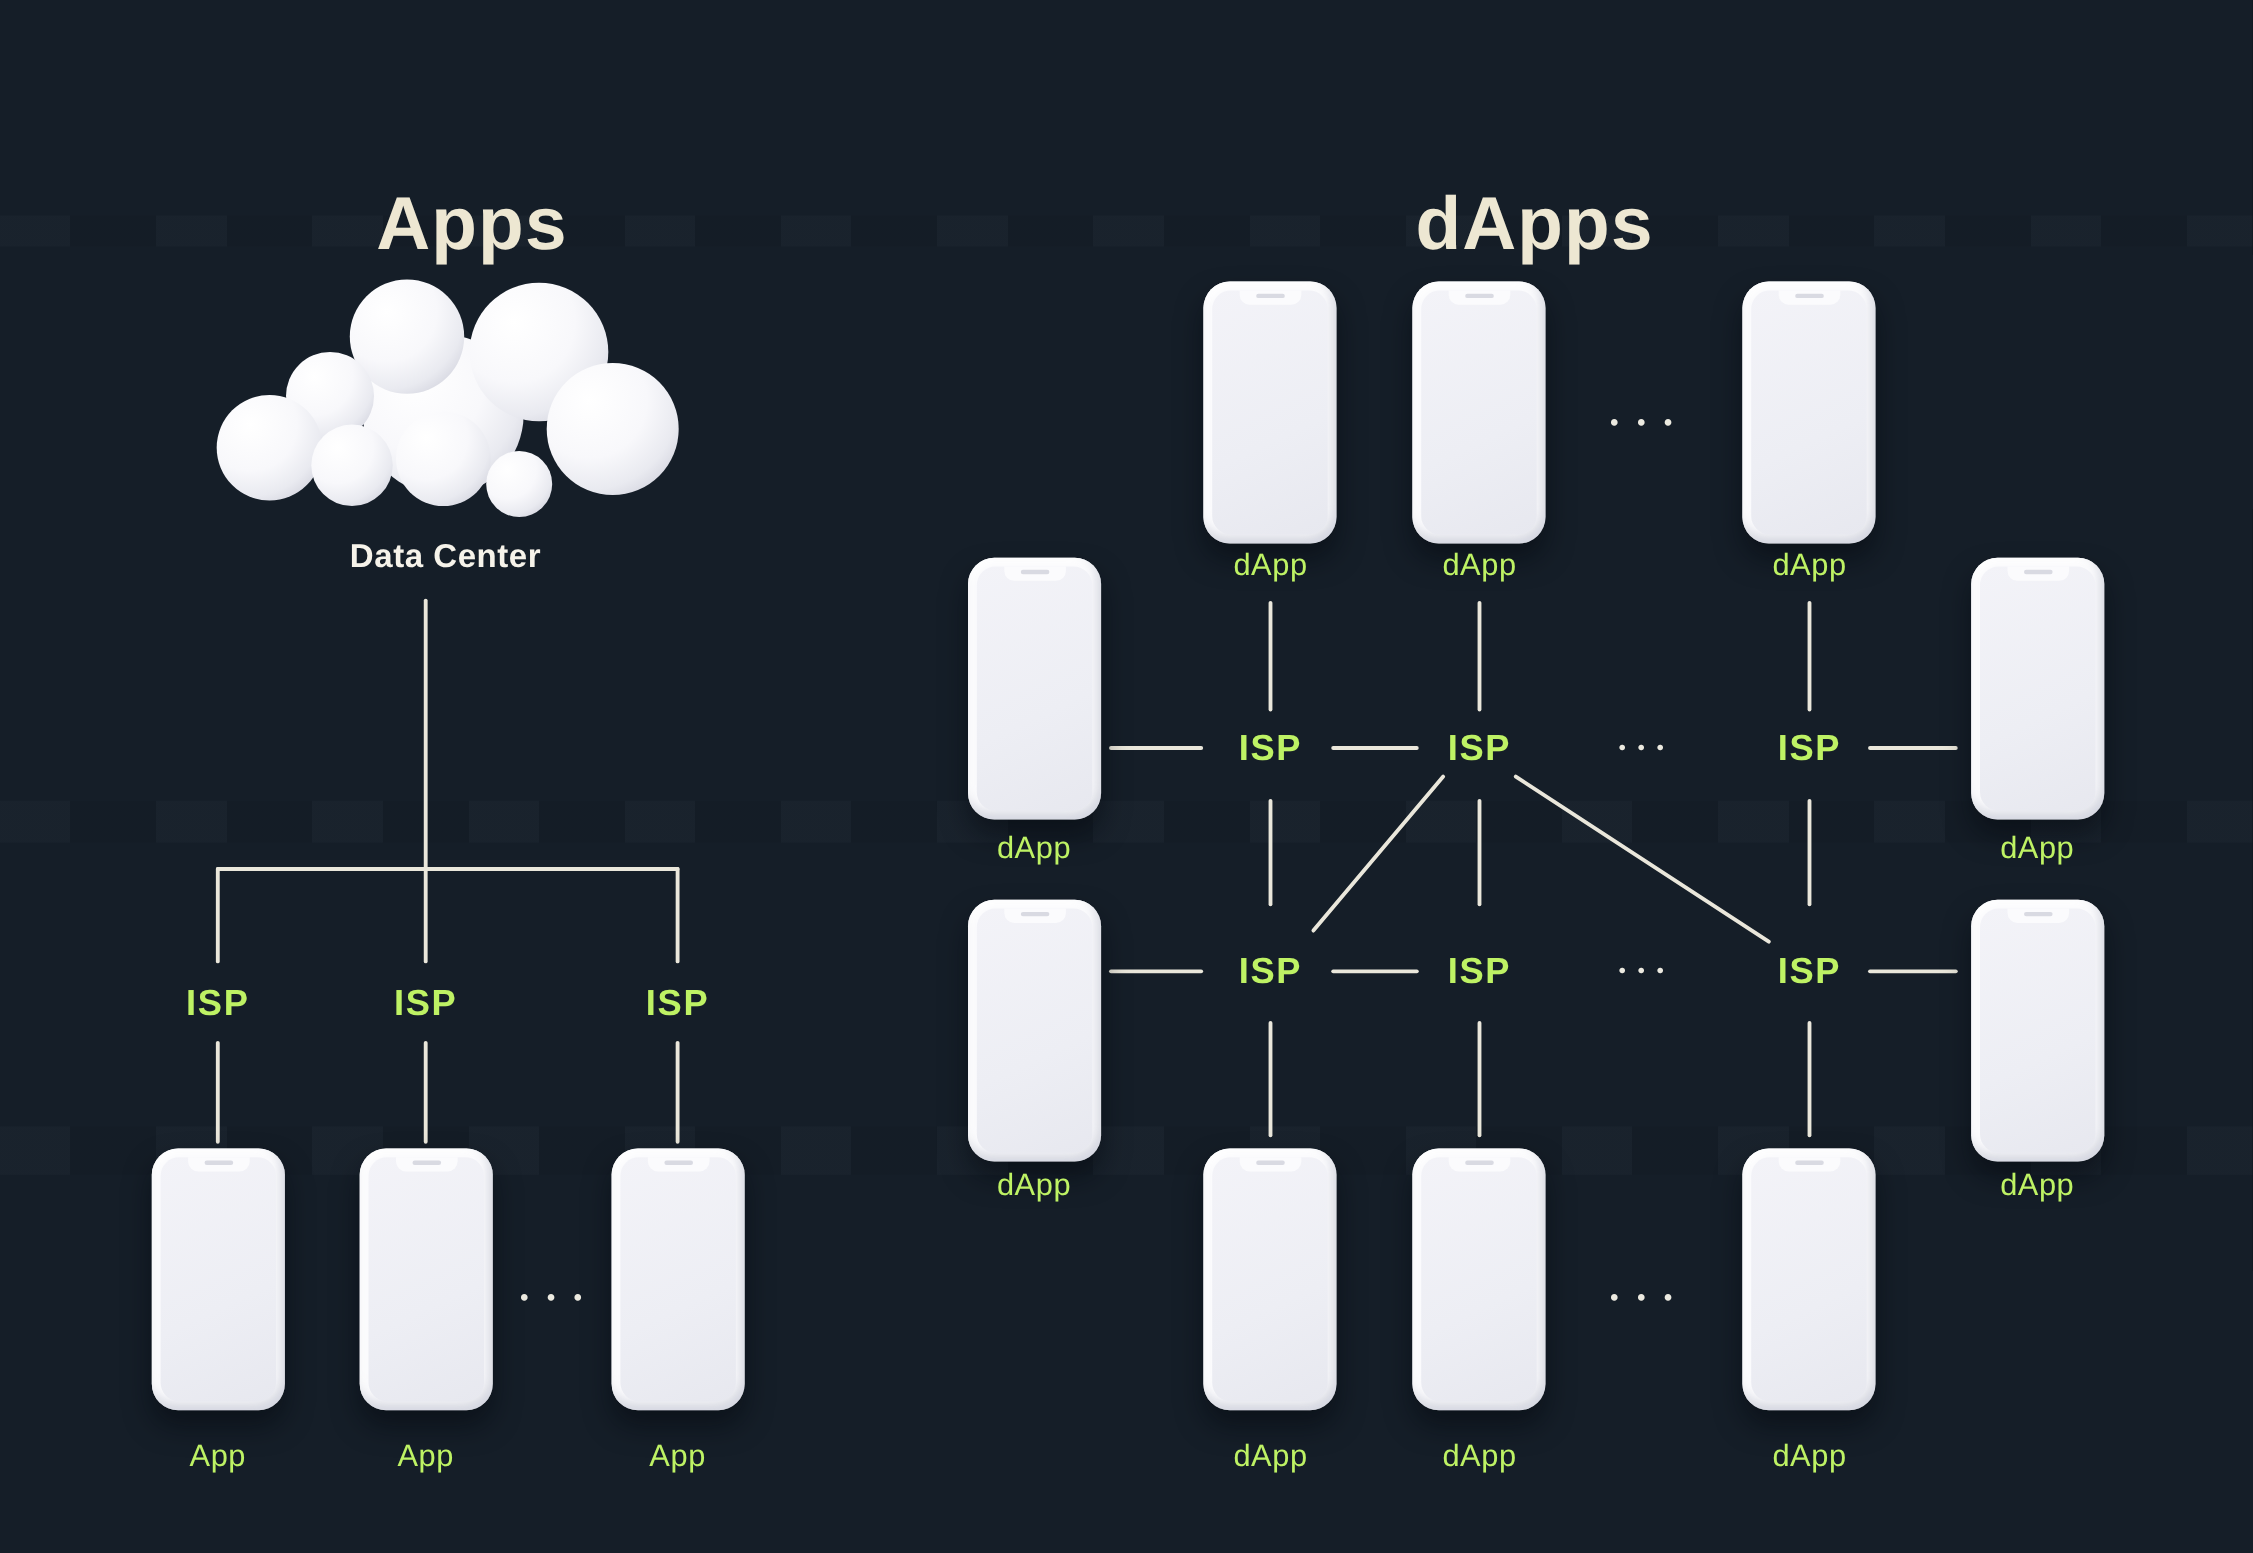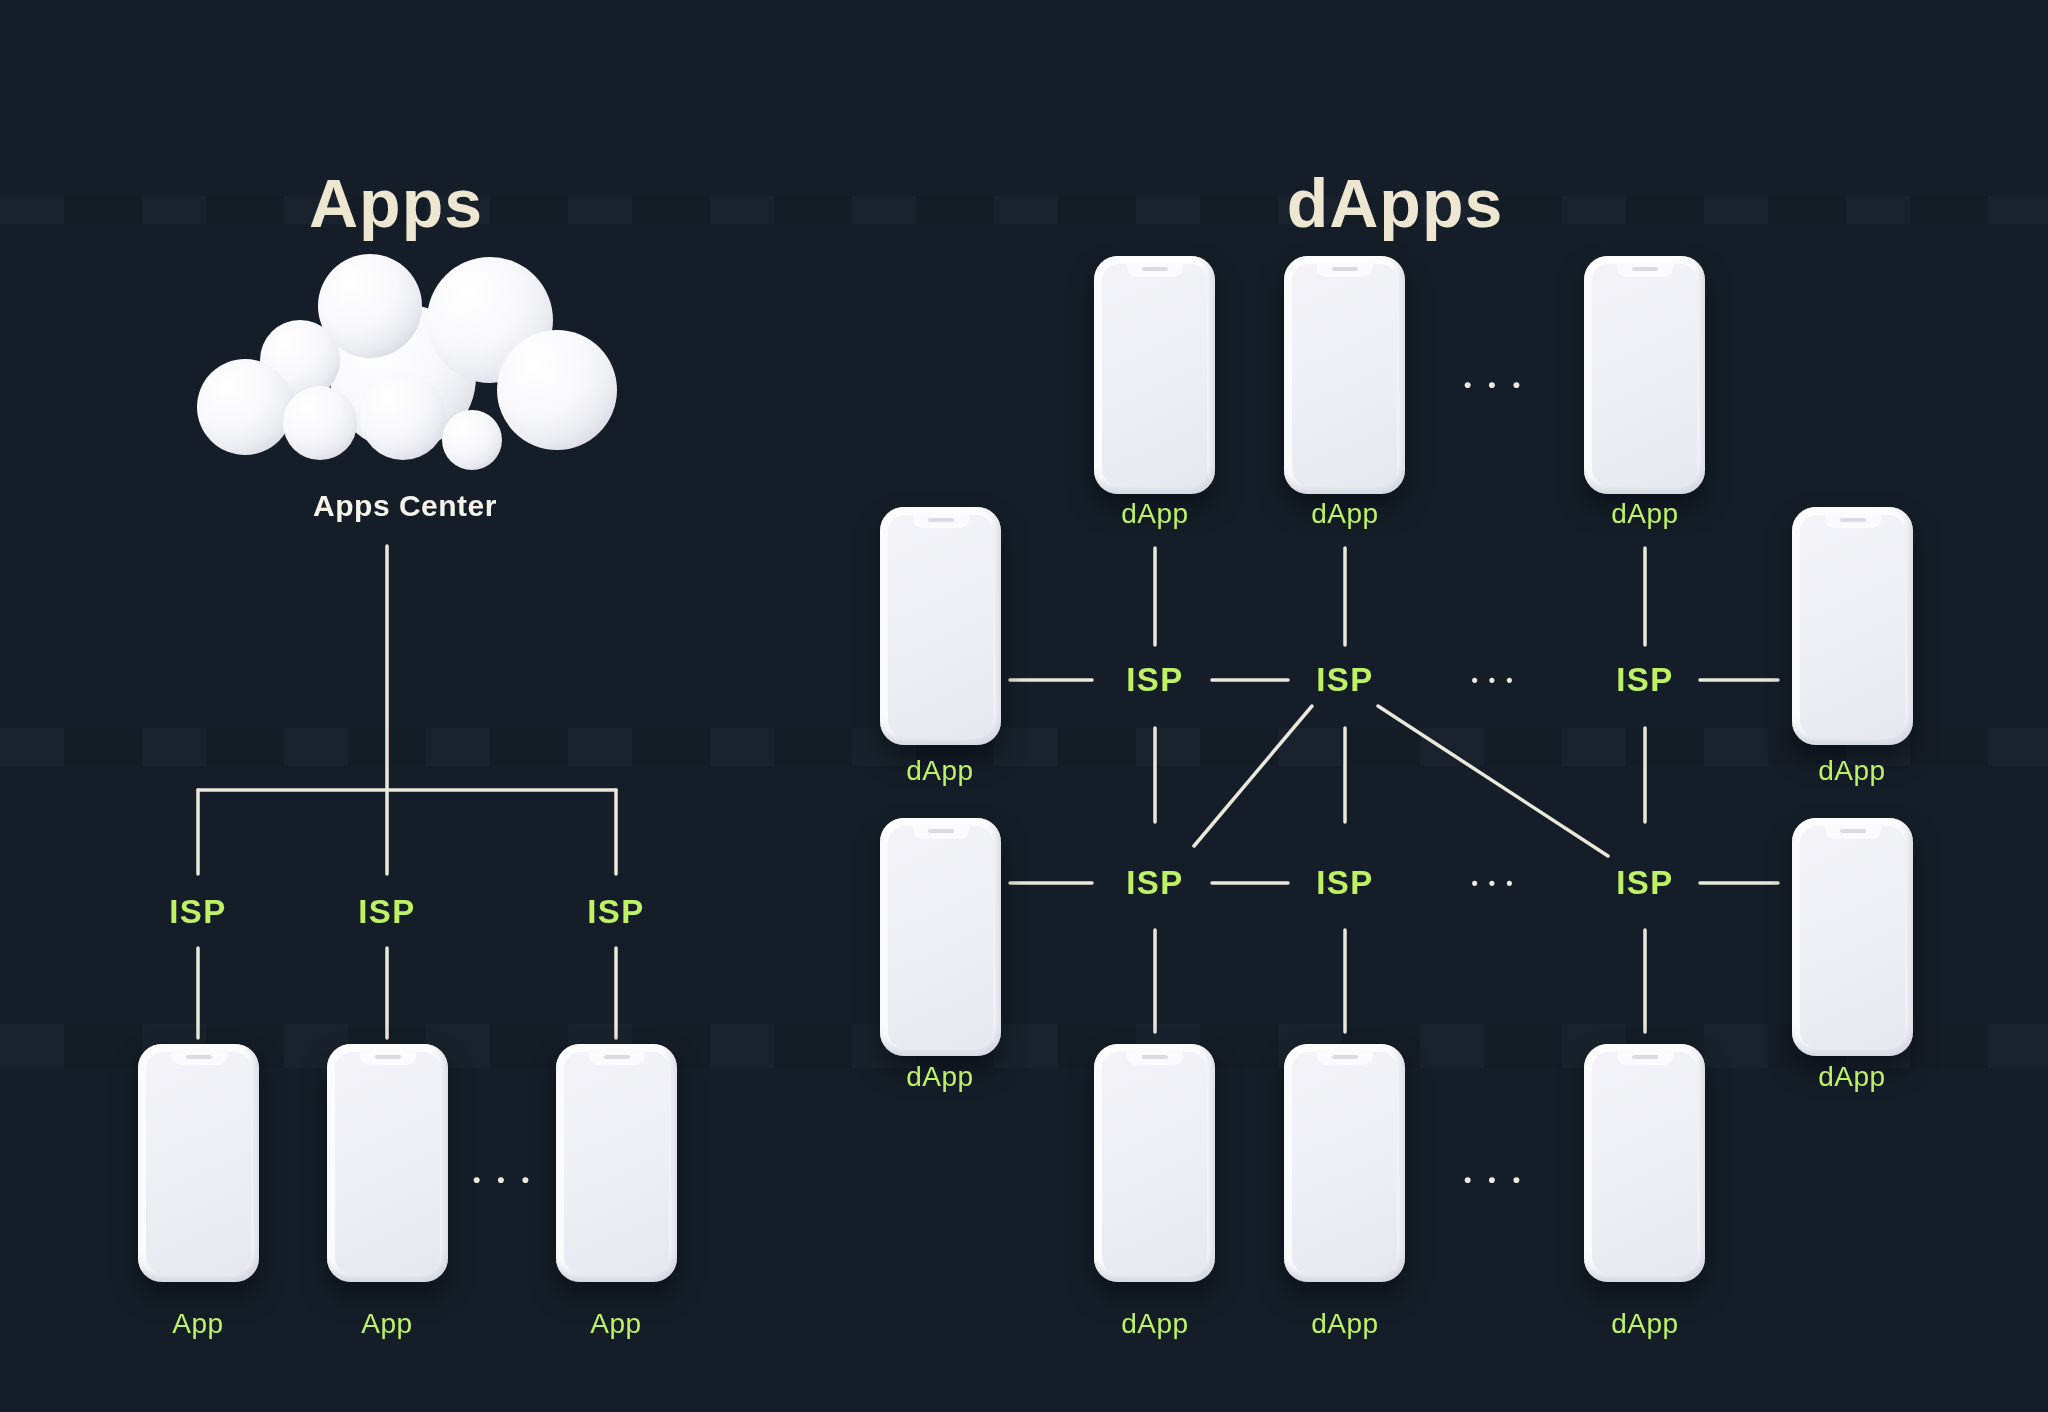--- a/index.html
+++ b/index.html
@@ -77,21 +77,21 @@
     <line x1="1378" y1="706" x2="1608" y2="856"></line>
     <line x1="1010" y1="883" x2="1092" y2="883"></line>
     <line x1="1212" y1="883" x2="1288" y2="883"></line>
     <line x1="1700" y1="883" x2="1778" y2="883"></line>
     <line x1="1155" y1="930" x2="1155" y2="1032"></line>
     <line x1="1345" y1="930" x2="1345" y2="1032"></line>
     <line x1="1645" y1="930" x2="1645" y2="1032"></line>
   </svg>
 
   <section>
-    <h1 class="title" style="left:396px;top:157px;">Apps</h1>
+    <h1 class="title" style="left:429px;top:157px;">Apps</h1>
 
     <svg class="cloud" width="440" height="230" viewBox="0 0 440 230">
       <defs>
         <radialGradient id="puff" cx="32%" cy="28%" r="80%">
           <stop offset="0%" stop-color="#FFFFFF"></stop>
           <stop offset="55%" stop-color="#F8F8FB"></stop>
           <stop offset="85%" stop-color="#E9EAF0"></stop>
           <stop offset="100%" stop-color="#D9DAE3"></stop>
         </radialGradient>
       </defs>
@@ -99,21 +99,21 @@
       <circle cx="180" cy="66" r="52" fill="url(#puff)"></circle>
       <circle cx="300" cy="80" r="63" fill="url(#puff)"></circle>
       <circle cx="110" cy="120" r="40" fill="url(#puff)"></circle>
       <circle cx="55" cy="167" r="48" fill="url(#puff)"></circle>
       <circle cx="367" cy="150" r="60" fill="url(#puff)"></circle>
       <circle cx="130" cy="183" r="37" fill="url(#puff)"></circle>
       <circle cx="213" cy="177" r="43" fill="url(#puff)"></circle>
       <circle cx="282" cy="200" r="30" fill="url(#puff)"></circle>
     </svg>
 
-    <div class="node-label subtitle" style="left:405px;top:506px;">Apps Center</div>
+    <div class="node-label subtitle" style="left:405px;top:506px;">Data Center</div>
 
     <div class="node-label isp" style="left:198px;top:912px;">ISP</div>
     <div class="node-label isp" style="left:387px;top:912px;">ISP</div>
     <div class="node-label isp" style="left:616px;top:912px;">ISP</div>
 
     <div class="phone" style="left:138px;top:1044px;">
       <div class="screen"></div>
       <div class="notch">
           <span class="speaker"></span>
         </div>

